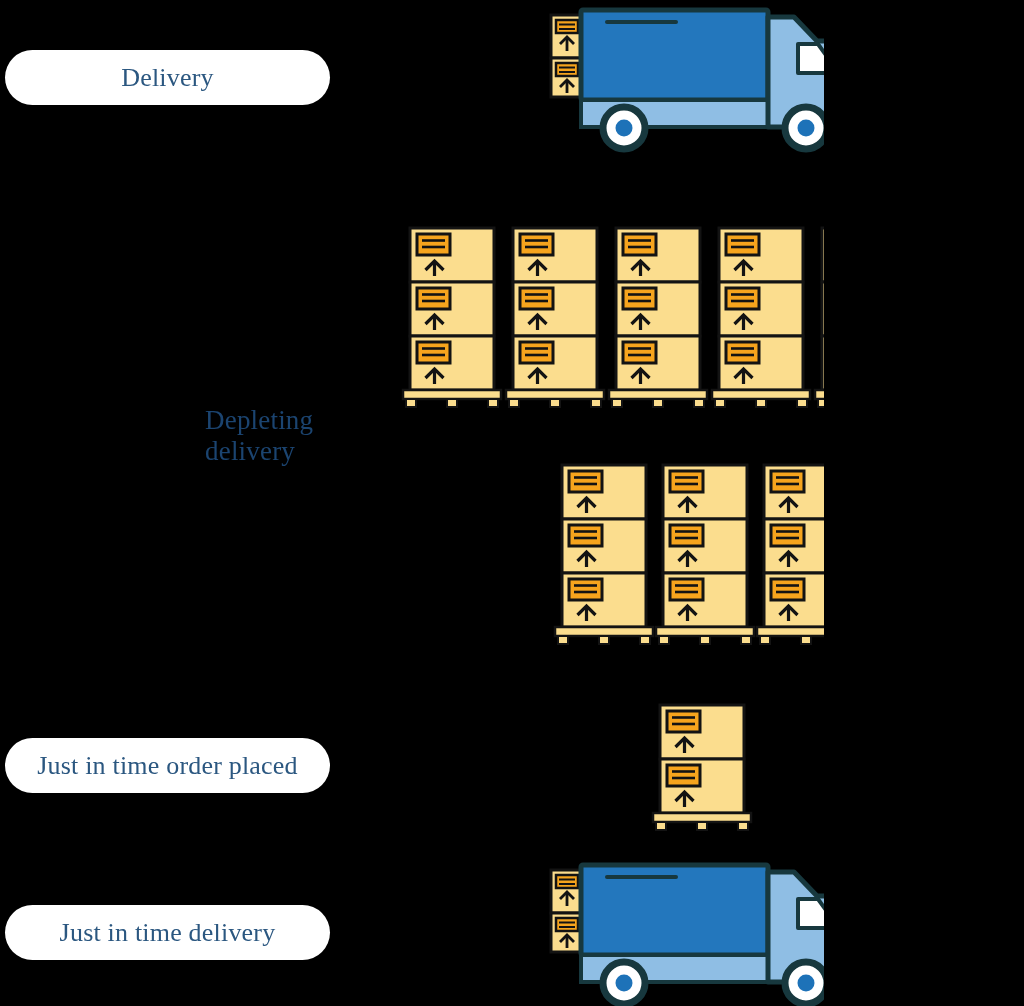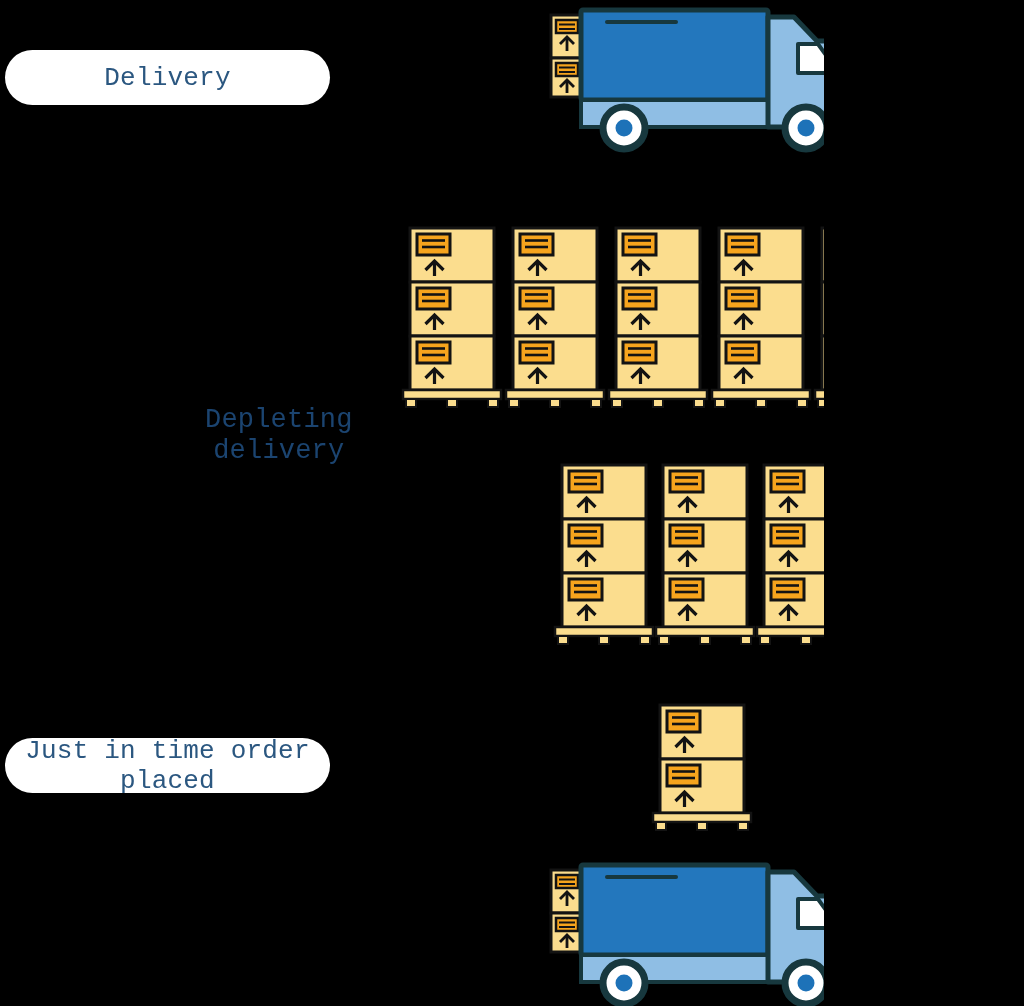--- a/index.html
+++ b/index.html
@@ -1,22 +1,21 @@
 <!DOCTYPE html>
 <html><head>
 <meta charset="utf-8">
 <style>
   html,body{margin:0;padding:0;background:#000;}
   .stage{
     position:relative;
     width:824px;height:1006px;
     background:#000000;
     overflow:hidden;
-    font-family:Liberation Mono, monospace;
-    text-align:center;
+    font-family:Liberation Serif, serif;
   }
   .canvas{position:absolute;left:0;top:0;}
   .pill{
     position:absolute;
     left:5px;width:325px;height:55px;
     background:#FFFFFF;
     border-radius:28px;
     display:flex;align-items:center;justify-content:center;
     font-size:26px;font-weight:500;letter-spacing:.2px;
     color:#2B5780;
@@ -409,14 +408,17 @@
 
   <div class="side-text" style="color: rgb(27, 68, 112);">
     <div>Depleting</div>
     <div>delivery</div>
   </div>
 
   <div class="pill pill-order" style="background: rgb(255, 255, 255); color: rgb(43, 87, 128);">
     <span>Just in time order placed</span>
   </div>
 
+  <div class="pill pill-jit" style="background: rgb(255, 255, 255); color: rgb(43, 87, 128);">
+    <span>Just in time delivery</span>
+  </div>
 
 </div>
 
 </body></html>

